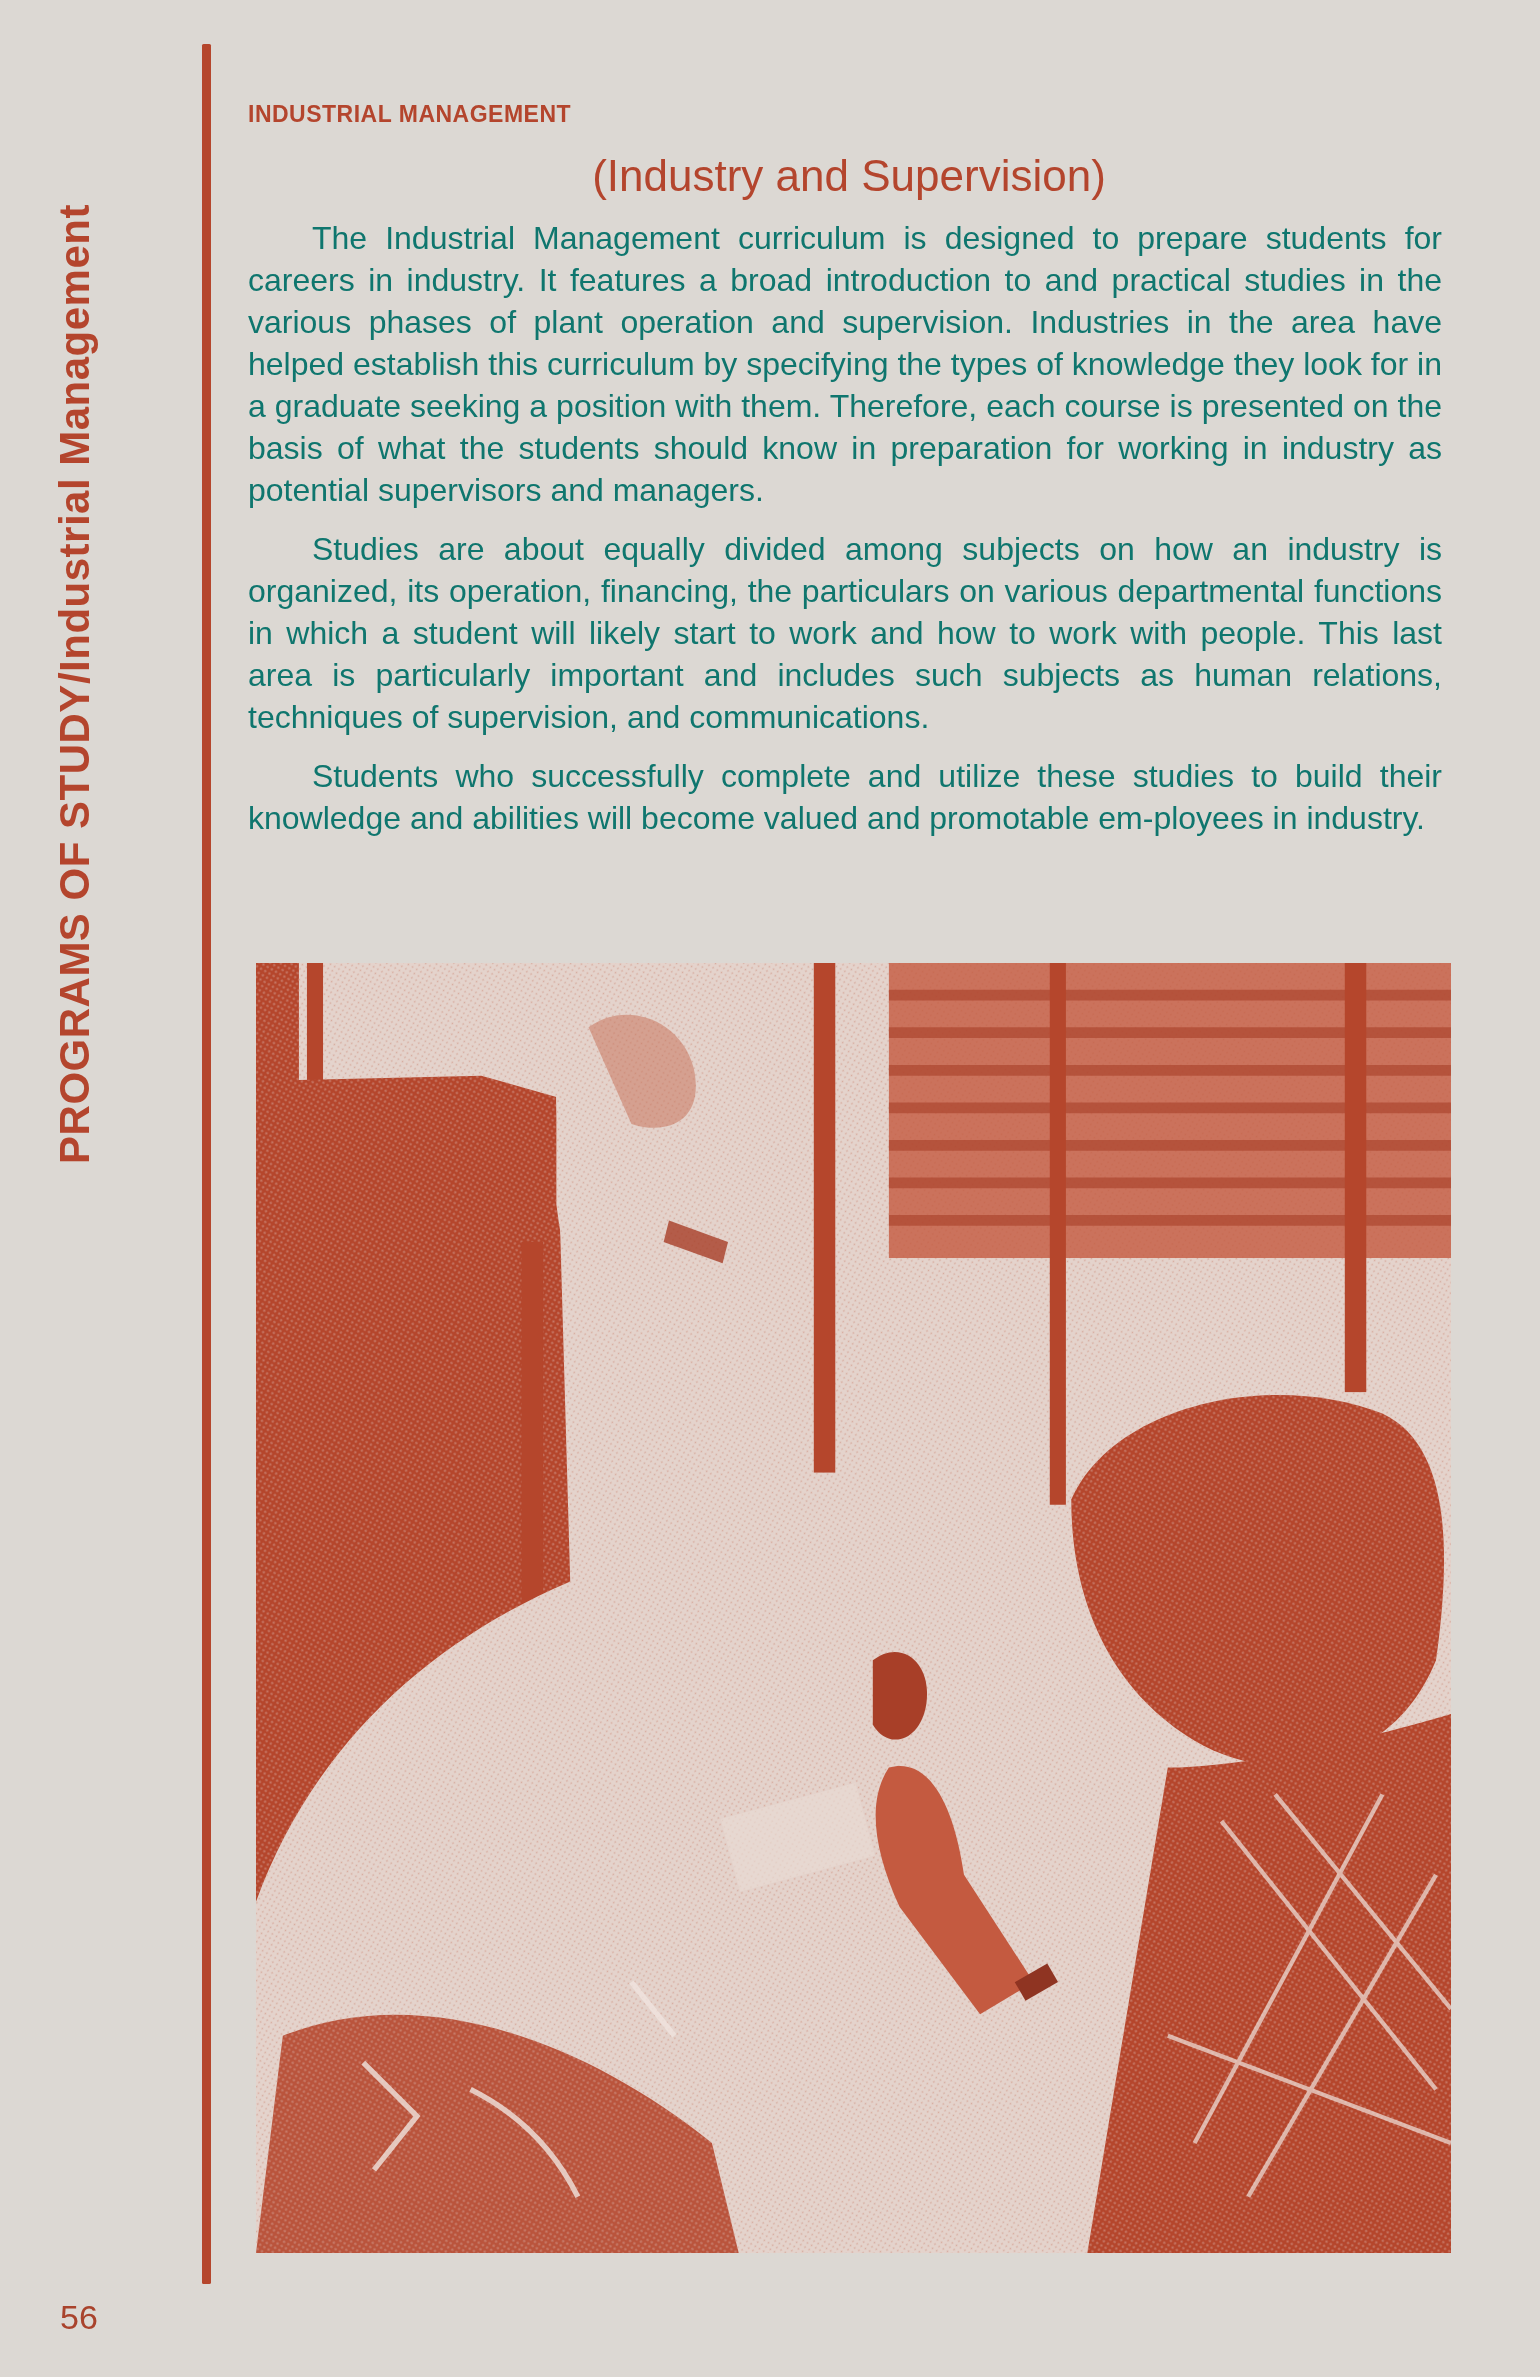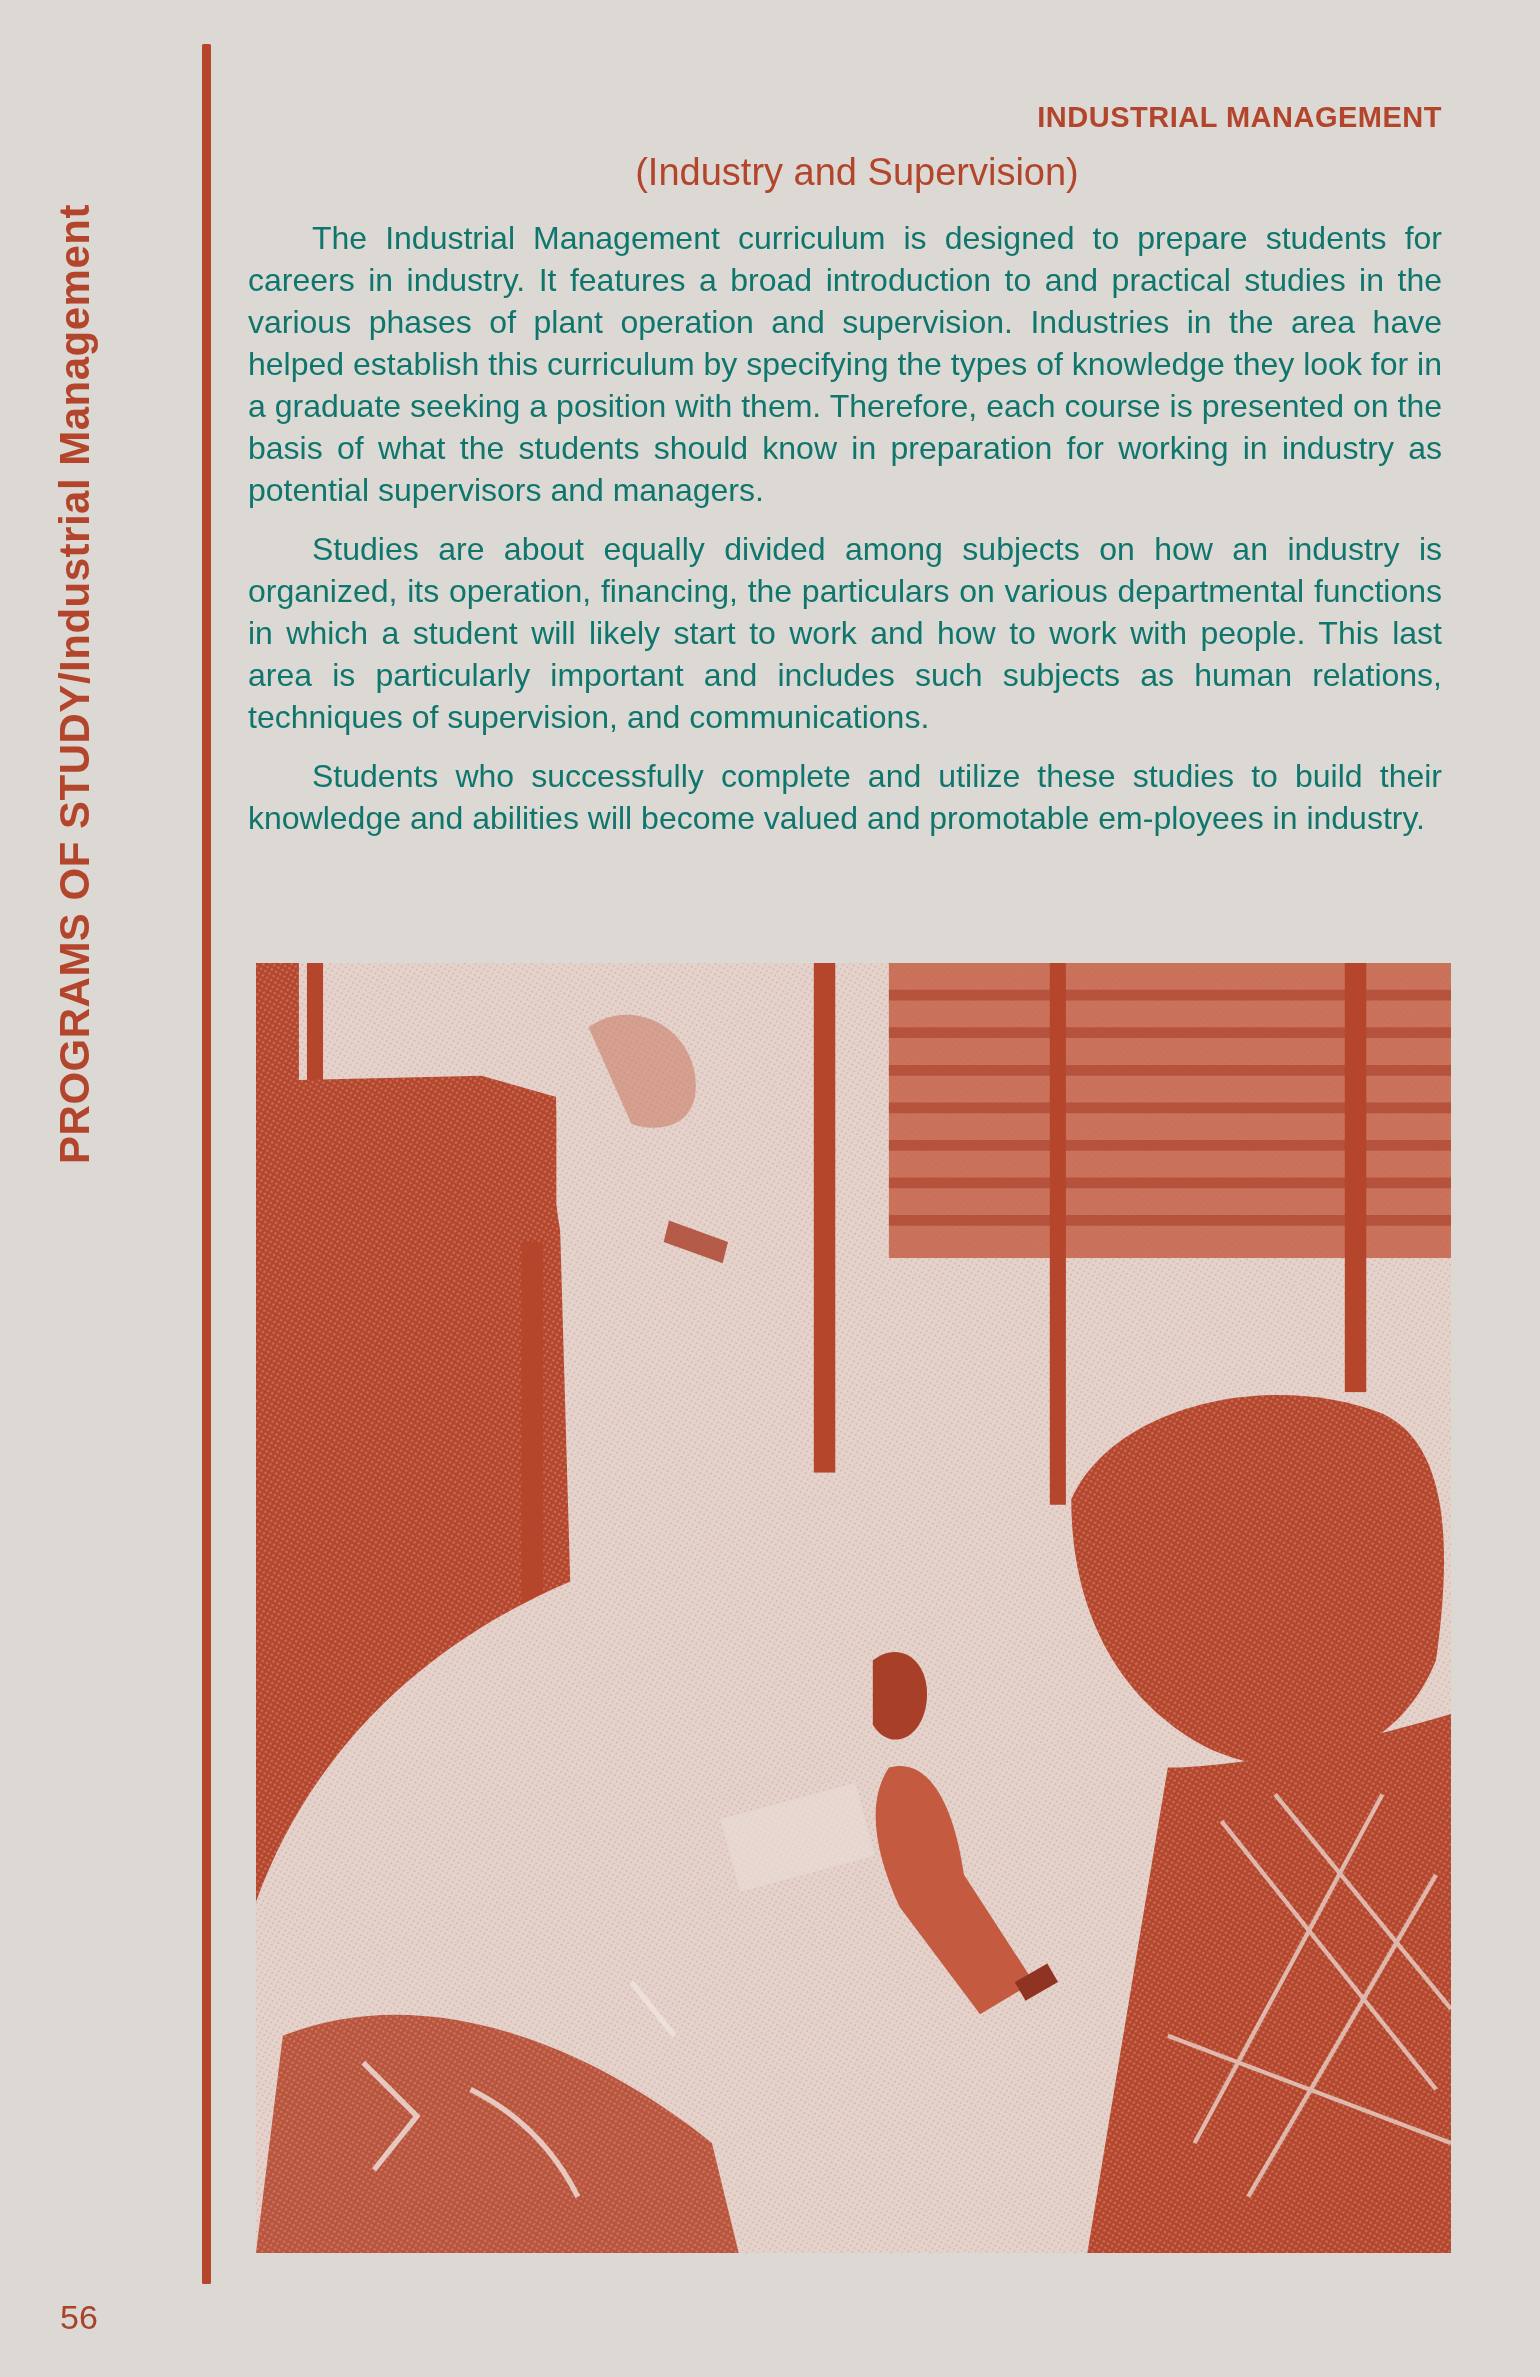--- a/index.html
+++ b/index.html
@@ -20,26 +20,26 @@
     white-space:nowrap;
     font-size:42px; font-weight:bold; letter-spacing:0.5px;
     color:#b4452d;
   }
   .page-number {
     position:absolute; left:60px; top:2298px;
     font-size:34px; color:#a9432c;text-align:center;
   }
   .title {
     position:absolute; left:248px; width:1194px; top:101px;
-    text-align:right; font-size:29px; font-weight:bold; letter-spacing:0.5px;
+    text-align:left; font-size:23px; font-weight:bold; letter-spacing:0.5px;
     color:#b4452d;
   }
   .subtitle {
-    position:absolute; left:260px; width:1194px; top:151px;
-    text-align:center; font-size:38px; color:#b4452d;
+    position:absolute; left:252px; width:1194px; top:151px;
+    text-align:center; font-size:44px; color:#b4452d;
   }
   .body {
     position:absolute; left:248px; width:1194px; top:217px;
     font-size:32px; line-height:42px; color:#0f766e;
     text-align:justify;
   }
   .body p { margin:0 0 17px 0; text-indent:64px; }
   .photo {
     position:absolute; left:256px; top:963px; width:1195px; height:1290px;
     background:#b5462c; overflow:hidden;

